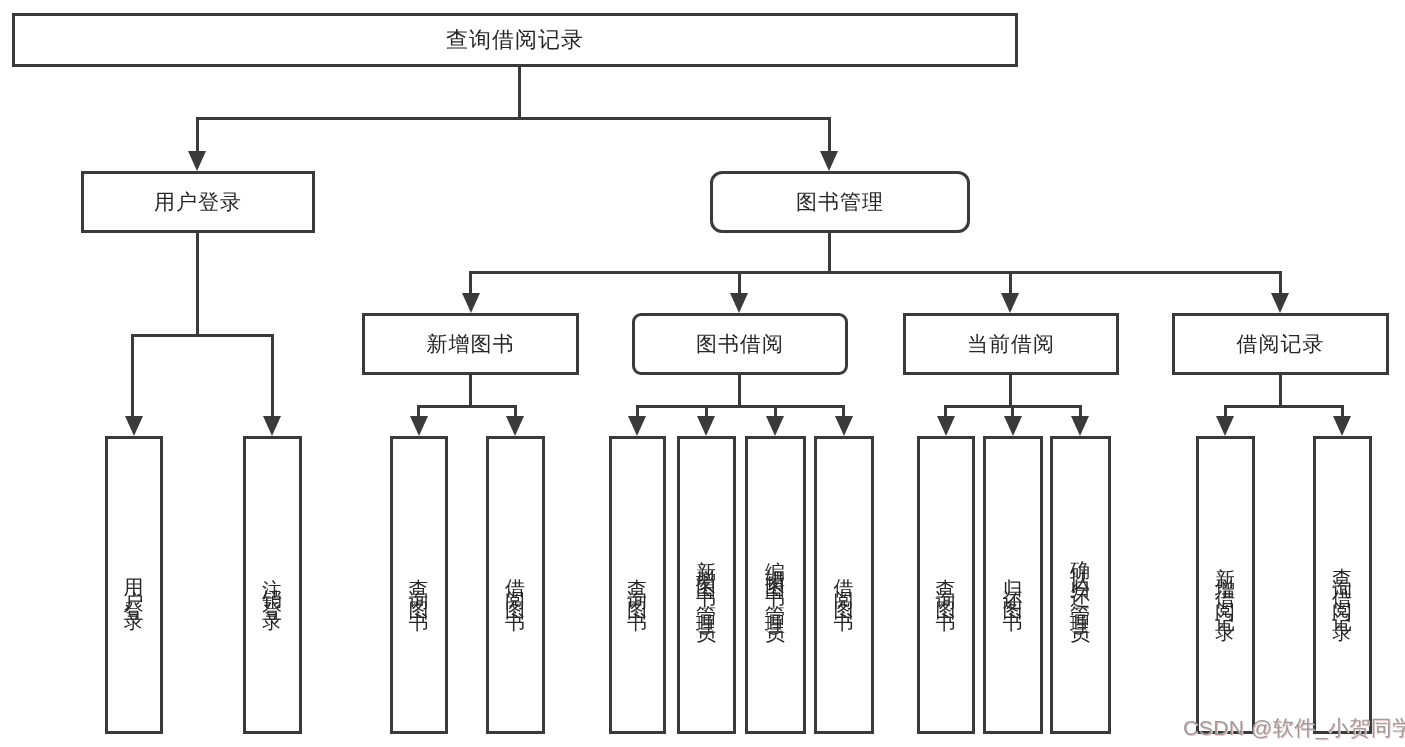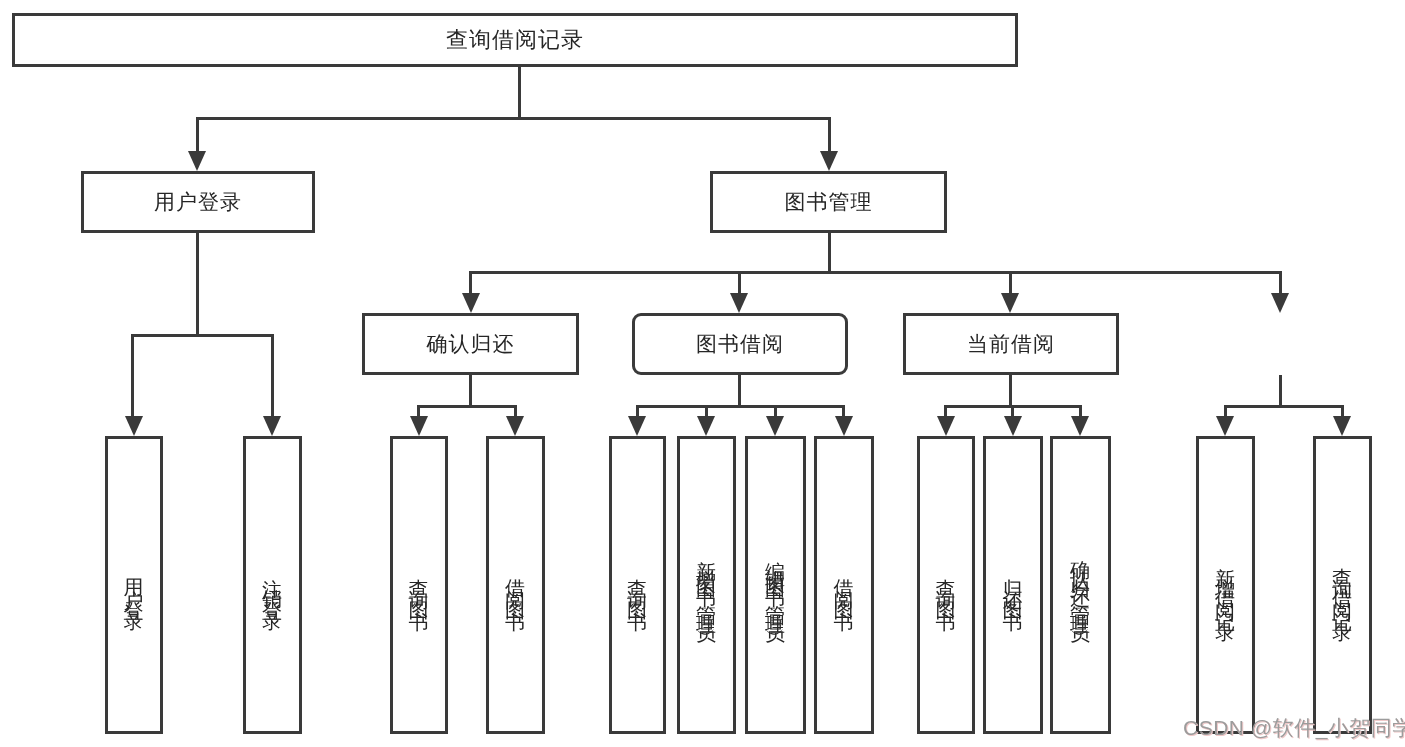--- a/index.html
+++ b/index.html
@@ -38,32 +38,35 @@
 
 <div class="canvas">
 
   <div class="box" style="left:12px;top:13px;width:1006px;height:54px;font-size:22px;">
     <span>查询借阅记录</span>
   </div>
 
   <div class="box" style="left:81px;top:171px;width:234px;height:62px;">
     <span>用户登录</span>
   </div>
-  <div class="box" style="left:710px;top:171px;width:237px;height:62px;">
+  <div class="box" style="left:710px;top:171px;width:260px;height:62px;border-radius:12px;">
     <span>图书管理</span>
   </div>
 
   <div class="box" style="left:362px;top:313px;width:217px;height:62px;">
-    <span>确认归还</span>
+    <span>新增图书</span>
   </div>
   <div class="box" style="left:632px;top:313px;width:216px;height:62px;border-radius:9px;">
     <span>图书借阅</span>
   </div>
   <div class="box" style="left:903px;top:313px;width:216px;height:62px;align-items:center;">
     <span>当前借阅</span>
+  </div>
+  <div class="box" style="left:1172px;top:313px;width:217px;height:62px;">
+    <span>借阅记录</span>
   </div>
 
   <div class="vbox" style="left:105px;top:436px;width:58px;height:298px;">
     <div class="vtext">用户登录</div>
   </div>
   <div class="vbox" style="left:243px;top:436px;width:59px;height:298px;">
     <div class="vtext">注销登录</div>
   </div>
 
   <div class="vbox" style="left:390px;top:436px;width:58px;height:298px;">

